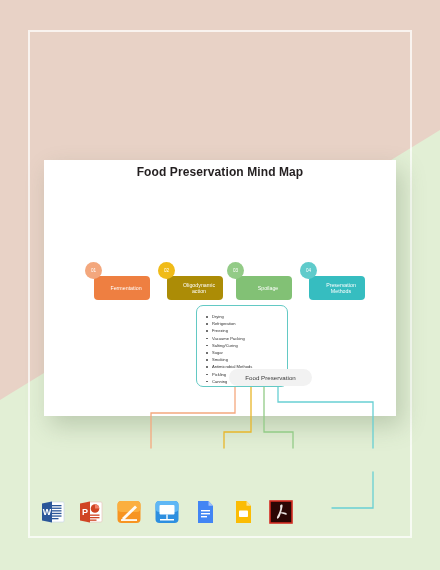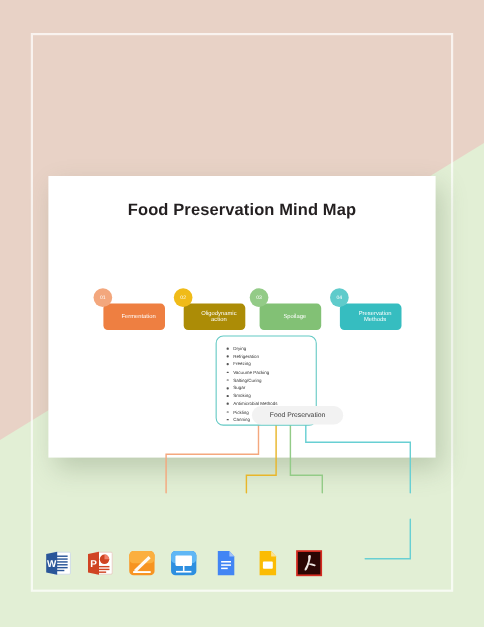--- a/index.html
+++ b/index.html
@@ -32,23 +32,23 @@
   
   #card {
     position: absolute;
     left: 44px; top: 160px;
     width: 352px; height: 256px;
     background: #FFFFFF;
     box-shadow: 6px 10px 22px rgba(90,110,80,0.28);
   }
   #card-title {
     position: absolute;
-    left: 0; top: 22px; width: 352px;
+    left: 0; top: 5px; width: 352px;
     text-align: center;
-    font-size: 15px;
+    font-size: 12px;
     font-weight: bold;
     color: #231F20;
     letter-spacing: .1px;
   }
   
   #root-node {
     position: absolute;
     left: 185px; top: 209px;
     width: 83px; height: 17px;
     background: #F2F2F2;

